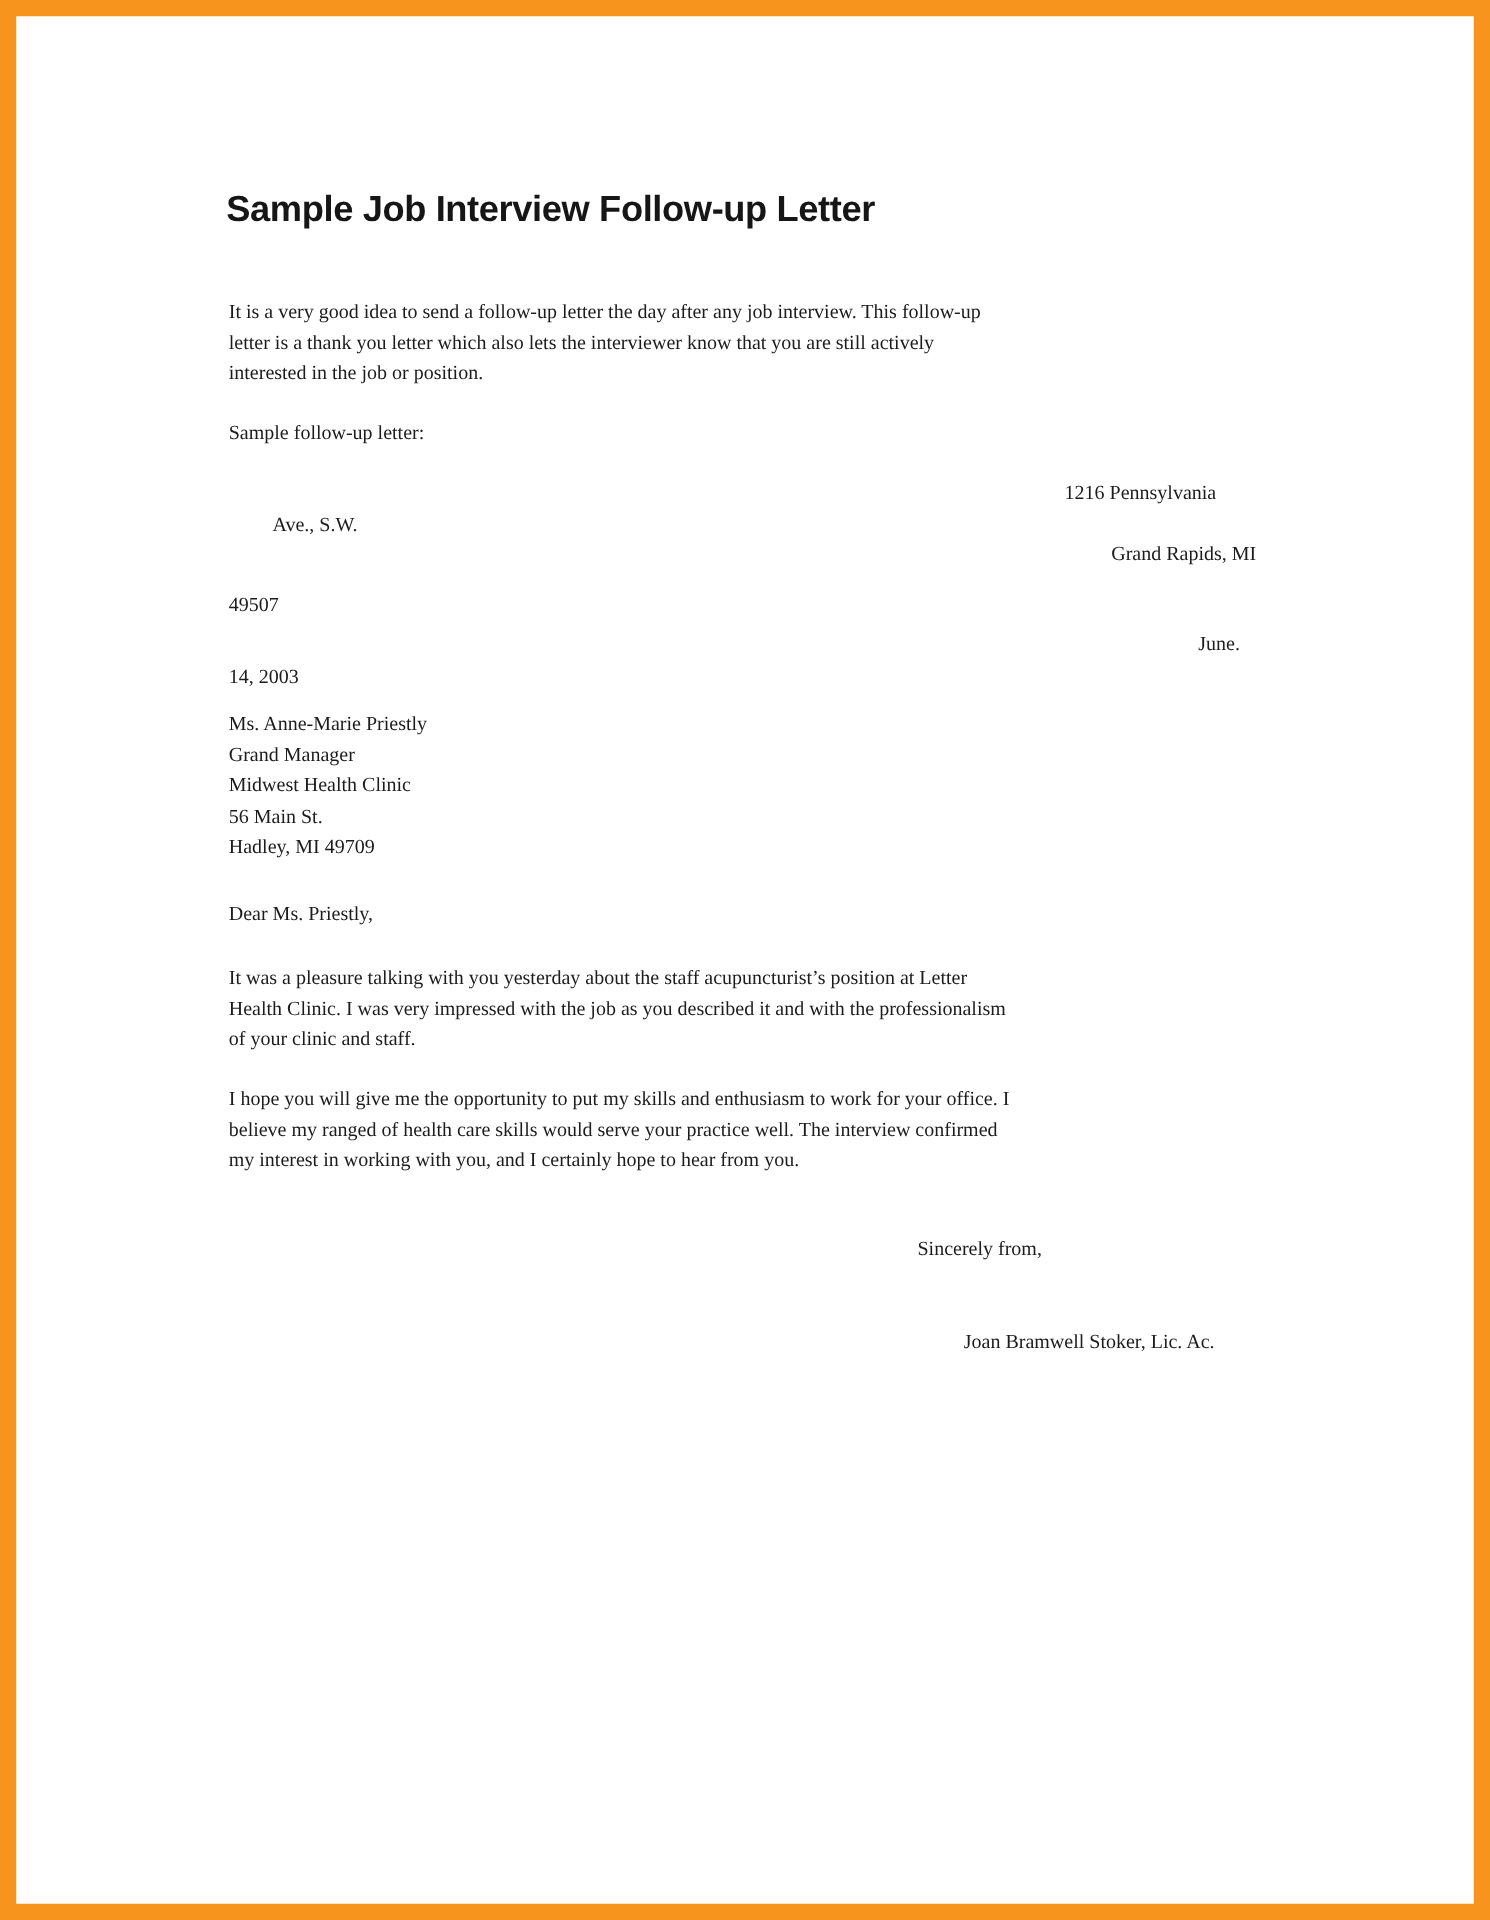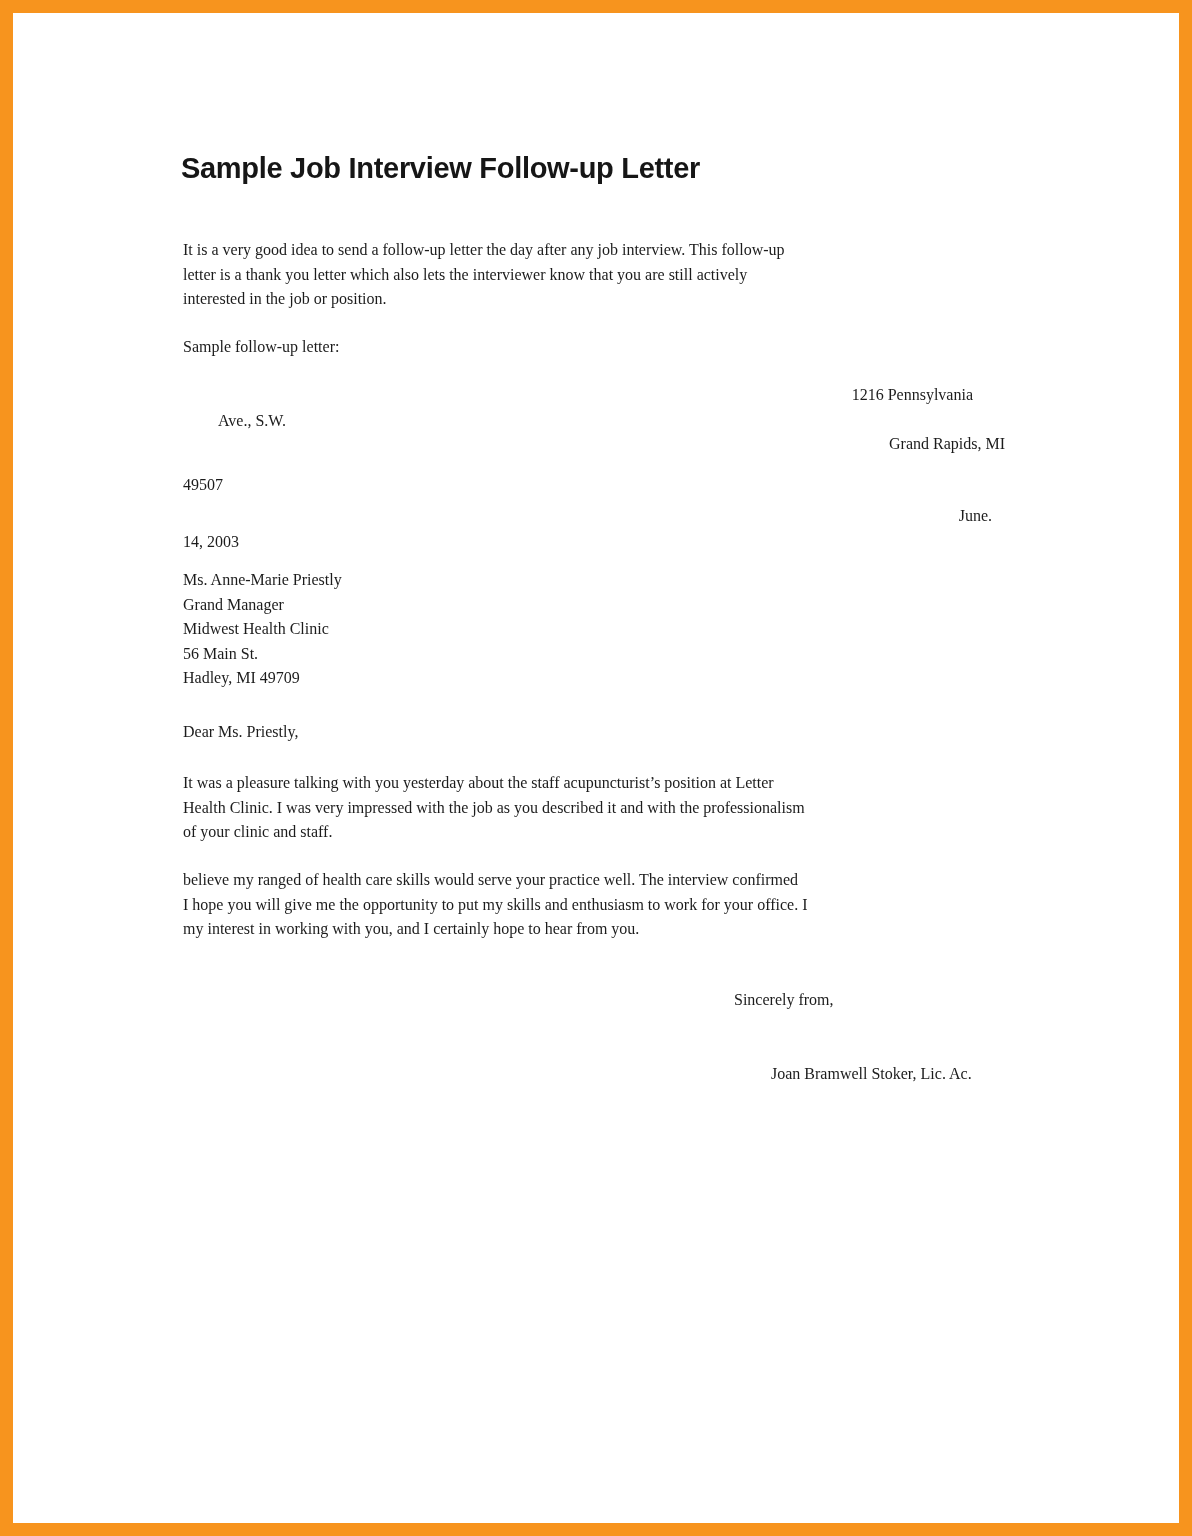--- a/index.html
+++ b/index.html
@@ -62,20 +62,20 @@
 
 <div class="abs bodytext" style="left:183px; top:720px;">Dear Ms. Priestly,</div>
 
 <div class="abs bodytext" style="left:183px; top:771px;">
   <div class="line">It was a pleasure talking with you yesterday about the staff acupuncturist’s position at Letter</div>
   <div class="line">Health Clinic. I was very impressed with the job as you described it and with the professionalism</div>
   <div class="line">of your clinic and staff.</div>
 </div>
 
 <div class="abs bodytext" style="left:183px; top:868px;">
+  <div class="line">I hope you will give me the opportunity to put my skills and enthusiasm to work for your office. I</div>
   <div class="line">believe my ranged of health care skills would serve your practice well. The interview confirmed</div>
-  <div class="line">I hope you will give me the opportunity to put my skills and enthusiasm to work for your office. I</div>
   <div class="line">my interest in working with you, and I certainly hope to hear from you.</div>
 </div>
 
 <div class="abs bodytext" style="left:734px; top:988px;">Sincerely from,</div>
 
 <div class="abs bodytext" style="left:734px; top:1062px;margin-left:37px;">Joan Bramwell Stoker, Lic. Ac.</div>
 
 </body></html>

